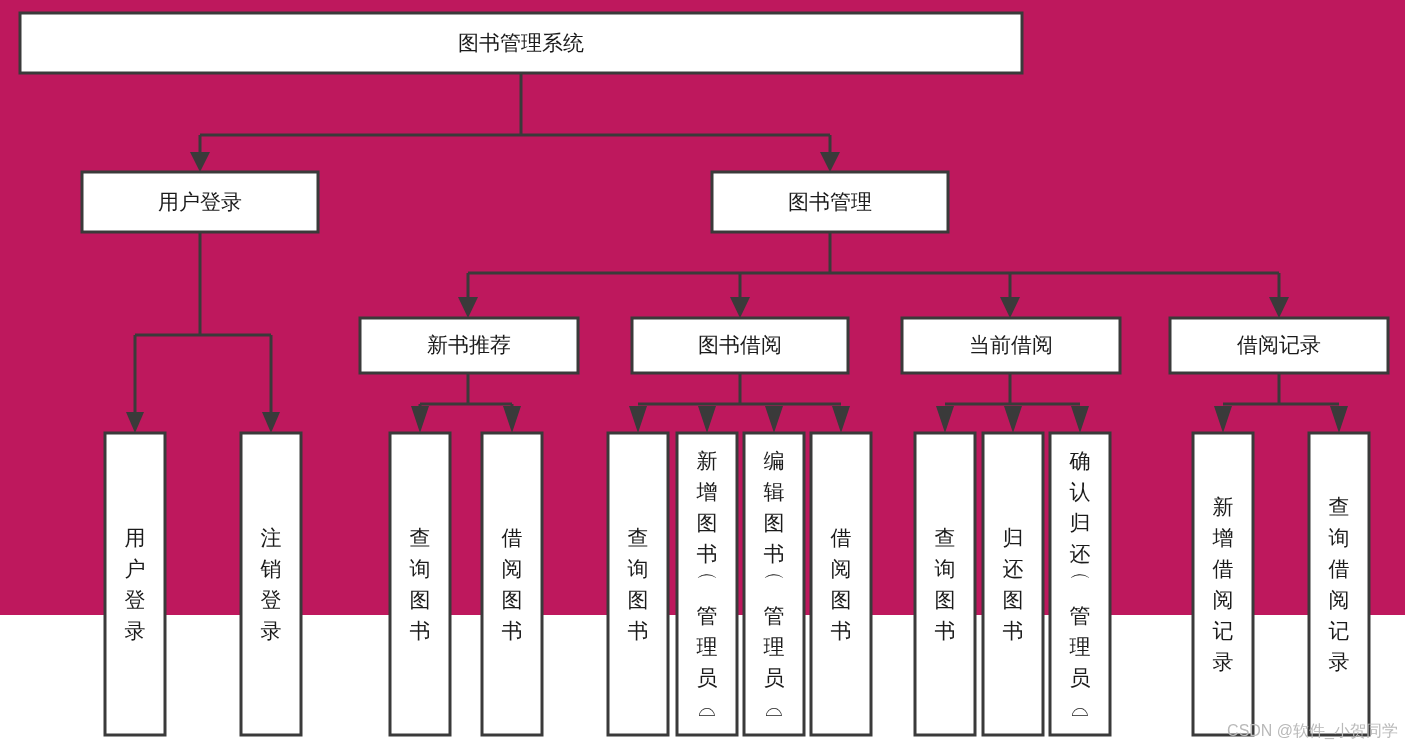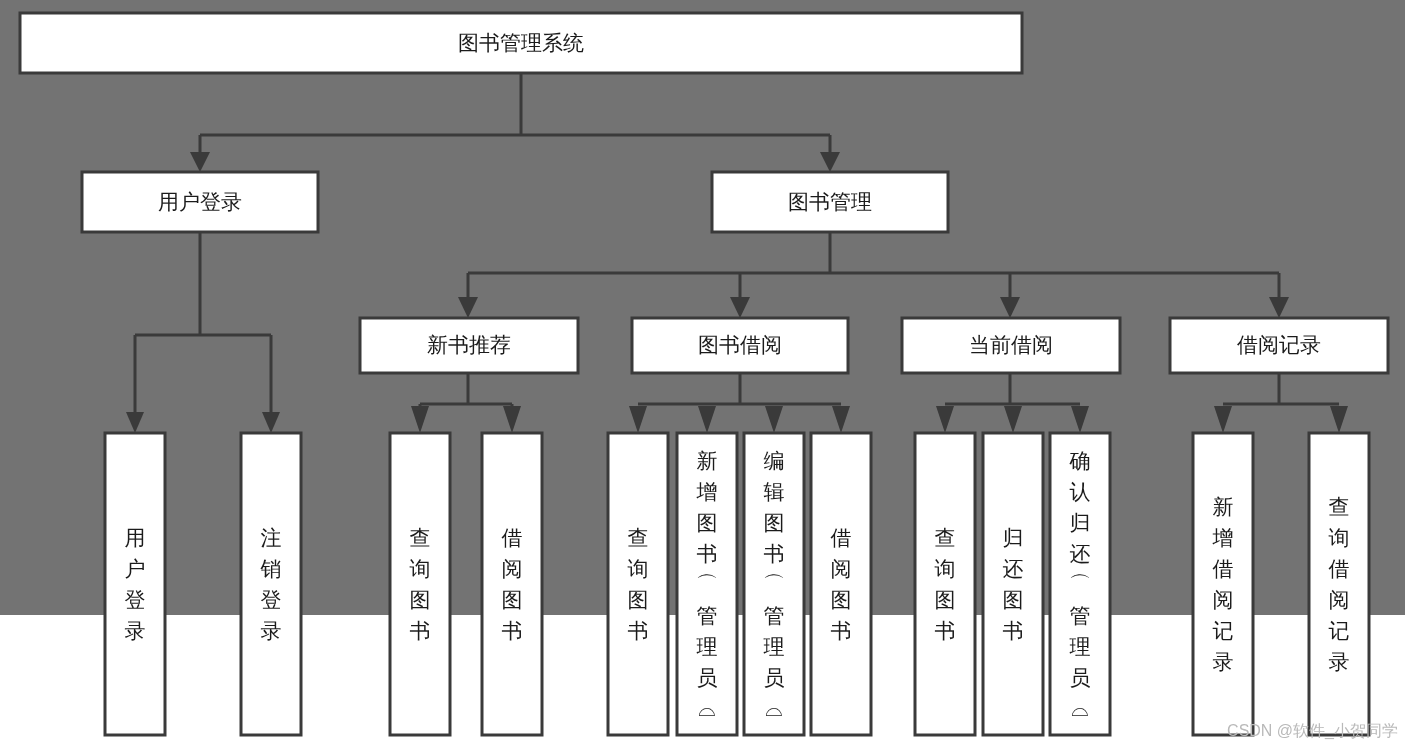--- a/index.html
+++ b/index.html
@@ -10,21 +10,21 @@
   body {
     width: 1405px;
     height: 747px;
     font-family: "Liberation Sans", "DejaVu Sans", sans-serif;
     overflow: hidden;
   }
   #diagram-root {
     position: relative;
     width: 1405px;
     height: 615px;
-    background: #737373;
+    background: #be185d;
   }
   svg#flow-svg {
     position: absolute;
     left: 0;
     top: 0;
     width: 1405px;
     height: 747px;
     display: block;
   }
   .node-box {

